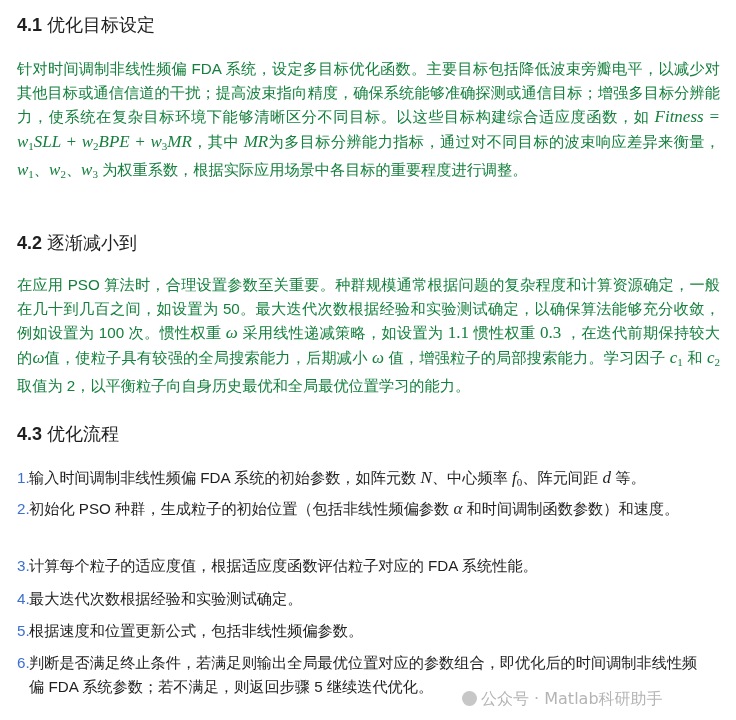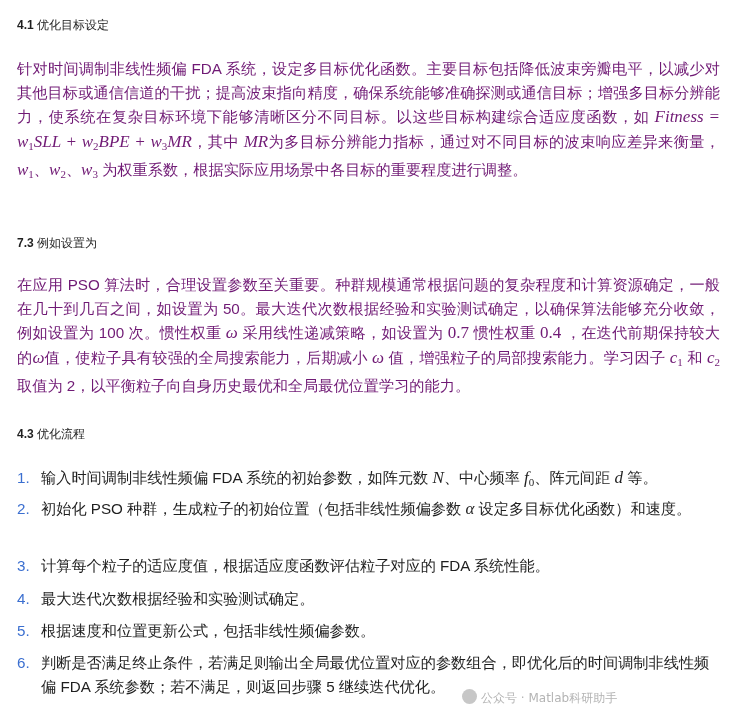--- a/index.html
+++ b/index.html
@@ -3,38 +3,38 @@
 <meta charset="utf-8">
 <style>
   html, body { margin: 0; padding: 0; background: #ffffff; }
   body {
     width: 736px; height: 720px; overflow: hidden; position: relative;
     font-family: "Liberation Sans", "DejaVu Sans", sans-serif;
     color: #1f1f1f;
   }
   .page { position: absolute; left: 17px; top: 0; width: 705px; }
   h3 {
-    margin: 0; font-size: 12px; font-weight: normal; color: #1f1f1f;
+    margin: 0; font-size: 18px; font-weight: normal; color: #1f1f1f;
     position: absolute; left: 0; line-height: 24px;
   }
   h3 .num { font-weight: bold; }
   p.para {
     position: absolute; left: 0; margin: 0; width: 703px;
-    font-size: 15.2px; line-height: 24.2px; color: #701a75;
+    font-size: 15.2px; line-height: 24.2px; color: #15803d;
     text-align: justify;
   }
   .math { font-family: "Liberation Serif", "DejaVu Serif", serif; font-style: italic; font-size: 17px; }
   .mathr { font-family: "Liberation Serif", "DejaVu Serif", serif; font-size: 17px; }
   sub { font-size: 11px; vertical-align: -3px; font-style: normal; }
   ol.steps { position: absolute; left: 0; margin: 0; padding: 0; list-style: none; width: 705px; }
   ol.steps li { position: absolute; left: 0; width: 705px; font-size: 15.2px; line-height: 24px; }
   ol.steps .idx { position: absolute; left: 0; color: #3b6fd0; }
-  ol.steps .txt { position: absolute; left: 24px; width: 682px; display: block; }
+  ol.steps .txt { position: absolute; left: 12px; width: 682px; display: block; }
   .watermark {
-    position: absolute; left: 462px; top: 689px; font-size: 12px; color: #b4b4b4;
+    position: absolute; left: 462px; top: 689px; font-size: 16px; color: #b4b4b4;
     font-family: "DejaVu Sans", sans-serif; white-space: nowrap;
   }
   .wm-icon { display: inline-block; width: 15px; height: 15px; border-radius: 50%; background: #c7c7c7; vertical-align: -2px; margin-right: 4px; }
 </style>
 </head>
 <body>
 
 <div class="page">
 
   <h3 style="top:13px;">
@@ -43,30 +43,30 @@
   </h3>
   <p class="para" style="top:57px;">
     <span>针对时间调制非线性频偏 FDA 系统，设定多目标优化函数。主要目标包括降低波束旁瓣电平，以减少对其他目标或通信信道的干扰；提高波束指向精度，确保系统能够准确探测或通信目标；增强多目标分辨能力，使系统在复杂目标环境下能够清晰区分不同目标。以这些目标构建综合适应度函数，如</span>
     <span class="math">Fitness <span class="mathr">=</span> w<sub>1</sub>SLL <span class="mathr">+</span> w<sub>2</sub>BPE <span class="mathr">+</span> w<sub>3</sub>MR</span><span>，其中</span>
     <span class="math">MR</span><span>为多目标分辨能力指标，通过对不同目标的波束响应差异来衡量，</span>
     <span class="math">w<sub>1</sub></span>、<span class="math">w<sub>2</sub></span>、<span class="math">w<sub>3</sub></span>
     <span>为权重系数，根据实际应用场景中各目标的重要程度进行调整。</span>
   </p>
 
   <h3 style="top:231px;">
-    <span class="num">7.3</span>
-    <span>例如设置为</span>
+    <span class="num">4.2</span>
+    <span>逐渐减小到</span>
   </h3>
   <p class="para" style="top:273px;">
     <span>在应用 PSO 算法时，合理设置参数至关重要。种群规模通常根据问题的复杂程度和计算资源确定，一般在几十到几百之间，如设置为 50。最大迭代次数根据经验和实验测试确定，以确保算法能够充分收敛，例如设置为 100 次。惯性权重</span>
     <span class="math">ω</span>
     <span>采用线性递减策略，如设置为</span>
-    <span class="mathr">0.7</span>
+    <span class="mathr">1.1</span>
     <span>惯性权重</span>
-    <span class="mathr">0.4</span>
+    <span class="mathr">0.3</span>
     <span>，在迭代前期保持较大的</span><span class="math">ω</span><span>值，使粒子具有较强的全局搜索能力，后期减小</span>
     <span class="math">ω</span>
     <span>值，增强粒子的局部搜索能力。学习因子</span>
     <span class="math">c<sub>1</sub></span>
     <span>和</span>
     <span class="math">c<sub>2</sub></span>
     <span>取值为 2，以平衡粒子向自身历史最优和全局最优位置学习的能力。</span>
   </p>
 
   <h3 style="top:422px;">
@@ -74,21 +74,21 @@
     <span>优化流程</span>
   </h3>
 
   <ol class="steps" style="top:0;">
     <li style="top:466px;">
       <span class="idx">1.</span>
       <span class="txt"><span>输入时间调制非线性频偏 FDA 系统的初始参数，如阵元数</span> <span class="math">N</span><span>、中心频率</span> <span class="math">f<sub>0</sub></span><span>、阵元间距</span> <span class="math">d</span> <span>等。</span></span>
     </li>
     <li style="top:497px;">
       <span class="idx">2.</span>
-      <span class="txt"><span>初始化 PSO 种群，生成粒子的初始位置（包括非线性频偏参数</span> <span class="math">α</span> <span>设定多目标优化函数）和速度。</span></span>
+      <span class="txt"><span>初始化 PSO 种群，生成粒子的初始位置（包括非线性频偏参数</span> <span class="math">α</span> <span>和时间调制函数参数）和速度。</span></span>
     </li>
     <li style="top:554px;">
       <span class="idx">3.</span>
       <span class="txt">计算每个粒子的适应度值，根据适应度函数评估粒子对应的 FDA 系统性能。</span>
     </li>
     <li style="top:587px;">
       <span class="idx">4.</span>
       <span class="txt">最大迭代次数根据经验和实验测试确定。</span>
     </li>
     <li style="top:619px;">

